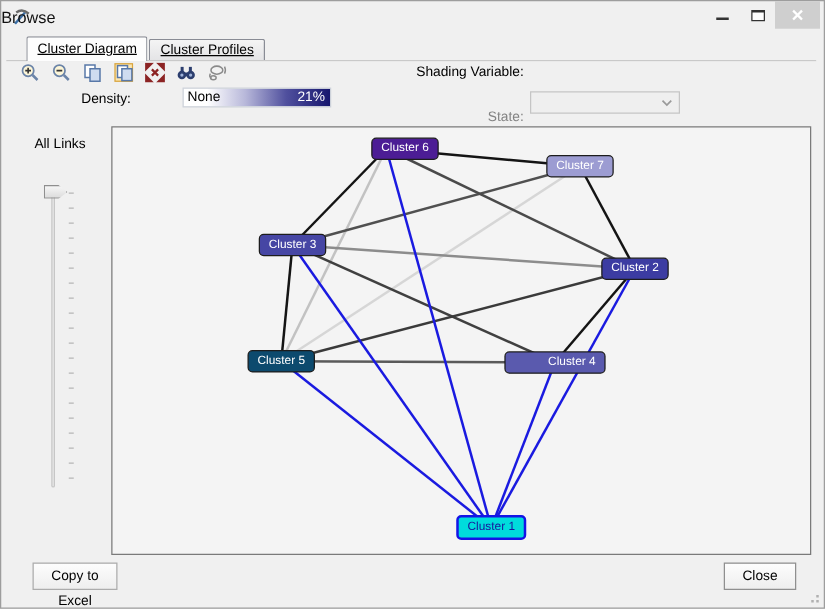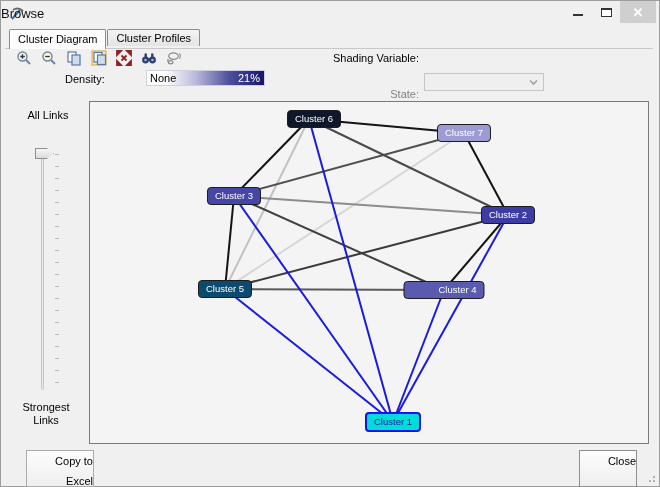--- a/index.html
+++ b/index.html
@@ -15,21 +15,21 @@
   .titlebar { position: absolute; left: 0; top: 0; width: 100%; height: 26px; }
   .app-icon { position: absolute; left: 8px; top: 5px; width: 16px; height: 16px; }
   .title { position: absolute; left: 0; top: 5px; width: 100%; text-align: left; font-size: 13px; color: #111; }
   .caption-buttons { position: absolute; right: 3px; top: 0; height: 22px; display: flex; }
   .cap-btn { width: 28px; height: 22px; display: flex; align-items: center; justify-content: center; color: #444; font-size: 11px; }
   .cap-btn.min .glyph-min { width: 10px; height: 2px; background: #333; margin-top: 6px; }
   .cap-btn.max .glyph-max { width: 11px; height: 9px; border: 1px solid #333; border-top-width: 2px; background: #fff; }
   .cap-btn.close { width: 36px; background: #cfcfcf; color: #fff; font-size: 13px; font-weight: bold; }
 
   
-  .tabstrip { position: absolute; left: 8px; top: 28px; height: 20px; display: flex; align-items: flex-start; }
+  .tabstrip { position: absolute; left: 20px; top: 28px; height: 20px; display: flex; align-items: center; text-decoration: underline; }
   .tab {
     height: 17px; padding: 2px 8px 0 8px; margin-right: 1px;
     border: 1px solid #898c95; border-bottom: none; border-radius: 2px 2px 0 0;
     background: linear-gradient(#f4f4f4, #e4e4e6); font-size: 11px; white-space: nowrap;
   }
   .tab.active { height: 20px; background: #fdfdfd; position: relative; z-index: 2; padding-top: 3px; }
   .tab-underline { position: absolute; left: 4px; top: 47px; width: 648px; height: 1px; background: #fdfdfd; border-top: 1px solid #c9c9c9; }
 
   
   .toolbar { position: absolute; left: 14px; top: 48px; height: 18px; display: flex; gap: 8px; align-items: center; }
@@ -78,22 +78,22 @@
     background: #f4f4f4; border: 1px solid #7a7a7a;
   }
   .diagram-panel svg { position: absolute; left: 0; top: 0; }
   .node {
     position: absolute; transform: translate(-50%, -50%);
     padding: 2px 7px 3px 7px; border-radius: 4px; font-size: 9.5px; white-space: nowrap;
   }
 
   
   .btn {
-    position: absolute; height: 37px; border: 1px solid #acacac;
-    background: linear-gradient(#fdfdfd, #eeeeee); font-size: 11px; text-align: right;
+    position: absolute; height: 22px; border: 1px solid #acacac;
+    background: linear-gradient(#fdfdfd, #eeeeee); font-size: 11px; text-align: center;
     line-height: 20px; color: #000;
   }
   .btn-copy { left: 25px; top: 449px; width: 68px; }
   .btn-close { left: 578px; top: 449px; width: 58px; border-color: #8f8f8f; }
   .resize-grip { position: absolute; right: 4px; bottom: 4px; width: 10px; height: 10px; }
   .resize-grip i { position: absolute; width: 2px; height: 2px; background: #b0b0b0; }
 </style>
 </head>
 <body>
 
@@ -221,21 +221,20 @@
         <div class="vtick" style="top: 152px;"></div>
         <div class="vtick" style="top: 164px;"></div>
         <div class="vtick" style="top: 176px;"></div>
         <div class="vtick" style="top: 188px;"></div>
         <div class="vtick" style="top: 200px;"></div>
         <div class="vtick" style="top: 212px;"></div>
         <div class="vtick" style="top: 224px;"></div>
         <div class="vtick" style="top: 236px;"></div>
       </div>
   </div>
-  <div class="label strongest-label">Strongest Links</div>
 
   <div class="diagram-panel">
     <svg id="edge-layer" width="558" height="341">
         <line x1="219" y1="17" x2="135" y2="187" stroke="#c2c2c2" stroke-width="2"></line>
         <line x1="374" y1="31" x2="135" y2="187" stroke="#d6d6d6" stroke-width="2"></line>
         <line x1="144" y1="94" x2="418" y2="113" stroke="#8c8c8c" stroke-width="2"></line>
         <line x1="135" y1="187" x2="354" y2="188" stroke="#5a5a5a" stroke-width="2"></line>
         <line x1="374" y1="31" x2="144" y2="94" stroke="#505050" stroke-width="2"></line>
         <line x1="219" y1="17" x2="418" y2="113" stroke="#4a4a4a" stroke-width="2"></line>
         <line x1="144" y1="94" x2="354" y2="188" stroke="#404040" stroke-width="2"></line>
@@ -250,21 +249,21 @@
         <line x1="135" y1="187" x2="303" y2="320" stroke="#1a1ae0" stroke-width="2"></line>
         <line x1="354" y1="188" x2="303" y2="320" stroke="#1a1ae0" stroke-width="2"></line>
         <line x1="418" y1="113" x2="303" y2="320" stroke="#1a1ae0" stroke-width="2"></line>
       </svg>
     <div id="node-layer">
         <div class="node" style="left: 303px; top: 320px; background: rgb(0, 220, 220); color: rgb(24, 24, 156); border: 2px solid rgb(20, 20, 230);">Cluster 1</div>
         <div class="node" style="left: 418px; top: 113px; background: rgb(60, 60, 162); color: rgb(255, 255, 255); border: 1px solid rgb(28, 28, 28);">Cluster 2</div>
         <div class="node" style="left: 144px; top: 94px; background: rgb(70, 70, 164); color: rgb(255, 255, 255); border: 1px solid rgb(28, 28, 28);">Cluster 3</div>
         <div class="node" style="left: 354px; top: 188px; background: rgb(90, 90, 174); color: rgb(255, 255, 255); border: 1px solid rgb(28, 28, 28); padding-left: 34px;">Cluster 4</div>
         <div class="node" style="left: 135px; top: 187px; background: #0c4a6e; color: rgb(255, 255, 255); border: 1px solid rgb(28, 28, 28);">Cluster 5</div>
-        <div class="node" style="left: 224px; top: 17px; background: #0f172a; color: rgb(255, 255, 255); border: 1px solid rgb(28, 28, 28);">Cluster 6</div>
+        <div class="node" style="left: 234px; top: 17px; background: #4c1d95; color: rgb(255, 255, 255); border: 1px solid rgb(28, 28, 28);">Cluster 6</div>
         <div class="node" style="left: 374px; top: 31px; background: rgb(156, 156, 210); color: rgb(255, 255, 255); border: 1px solid rgb(28, 28, 28);">Cluster 7</div>
       </div>
   </div>
 
   <div class="btn btn-copy">Copy to Excel</div>
   <div class="btn btn-close">Close</div>
   <div class="resize-grip">
     <i style="right:0;bottom:0"></i>
       <i style="right:4px;bottom:0"></i>
       <i style="right:0;bottom:4px"></i>

